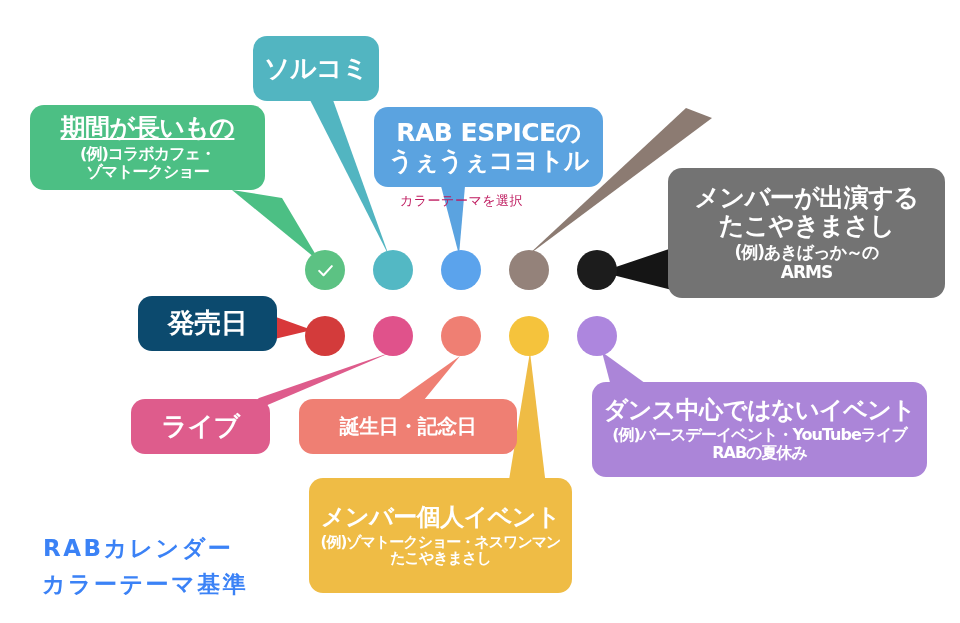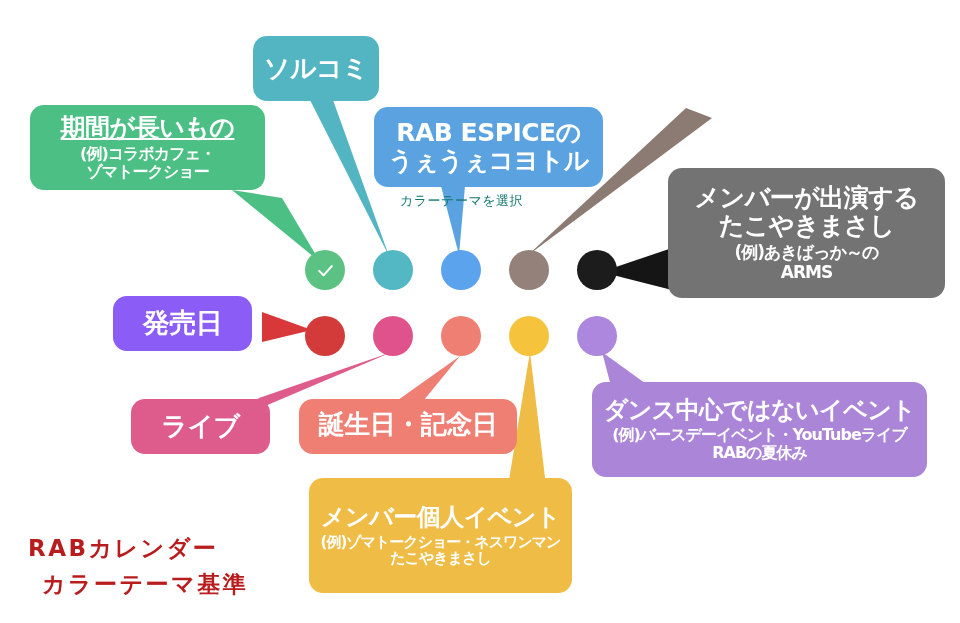--- a/index.html
+++ b/index.html
@@ -32,34 +32,35 @@
   .swatch{
     position:absolute;
     width:40px;height:40px;
     border-radius:50%;
     display:flex;align-items:center;justify-content:center;
   }
   .check{width:19px;height:19px;display:block;}
 
   .hint{
     position:absolute;
-    color:#0f766e;
+    color:#be185d;
     font-size:13px;
     letter-spacing:0.5px;
     white-space:nowrap;
   }
 
   .title-block{
     position:absolute;
-    color:#b91c1c;
+    color:#3b82f6;
     font-weight:bold;
     font-size:23px;
     letter-spacing:2.5px;
     line-height:1.55;
     white-space:nowrap;
+    text-align:center;
   }
 </style>
 </head>
 <body>
 
 <div id="stage">
 
   <svg id="connectors" viewBox="0 0 960 623" xmlns="http://www.w3.org/2000/svg">
     <polygon points="232,190 282,198 320,262" fill="#4cbf84"></polygon>
     <polygon points="310,100 333,100 389,256" fill="#52b5c1"></polygon>
@@ -91,30 +92,30 @@
   <div class="hint" style="left:400px;top:192px;">カラーテーマを選択</div>
 
 
   <div class="bubble" style="left: 668px; top: 168px; width: 277px; height: 130px; background: #737373;">
     <div class="bub-title" style="font-size:25px;">メンバーが出演する</div>
     <div class="bub-title" style="font-size:25px;">たこやきまさし</div>
     <div class="bub-sub" style="font-size:17px;margin-top:3px;">(例)あきばっか～の</div>
     <div class="bub-sub" style="font-size:17px;">ARMS</div>
   </div>
 
-  <div class="bubble" style="left: 113px; top: 296px; width: 139px; height: 55px; background: #8b5cf6;">
+  <div class="bubble" style="left: 138px; top: 296px; width: 139px; height: 55px; background: #0c4a6e;">
     <div class="bub-title" style="font-size:27px;">発売日</div>
   </div>
 
   <div class="bubble" style="left: 131px; top: 399px; width: 139px; height: 55px; background: rgb(222, 92, 140);">
     <div class="bub-title" style="font-size:26px;">ライブ</div>
   </div>
 
   <div class="bubble" style="left: 299px; top: 399px; width: 218px; height: 55px; background: rgb(239, 127, 115);">
-    <div class="bub-title" style="font-size:26px;font-family:Liberation Mono, monospace;">誕生日・記念日</div>
+    <div class="bub-title" style="font-size:20px;">誕生日・記念日</div>
   </div>
 
   <div class="bubble" style="left: 309px; top: 478px; width: 263px; height: 115px; background: rgb(239, 188, 69);">
     <div class="bub-title" style="font-size:24px;">メンバー個人イベント</div>
     <div class="bub-sub" style="font-size:15px;margin-top:3px;">(例)ゾマトークショー・ネスワンマン</div>
     <div class="bub-sub" style="font-size:15px;">たこやきまさし</div>
   </div>
 
   <div class="bubble" style="left: 592px; top: 382px; width: 335px; height: 95px; background: rgb(171, 133, 216);">
     <div class="bub-title" style="font-size:24px;">ダンス中心ではないイベント</div>

